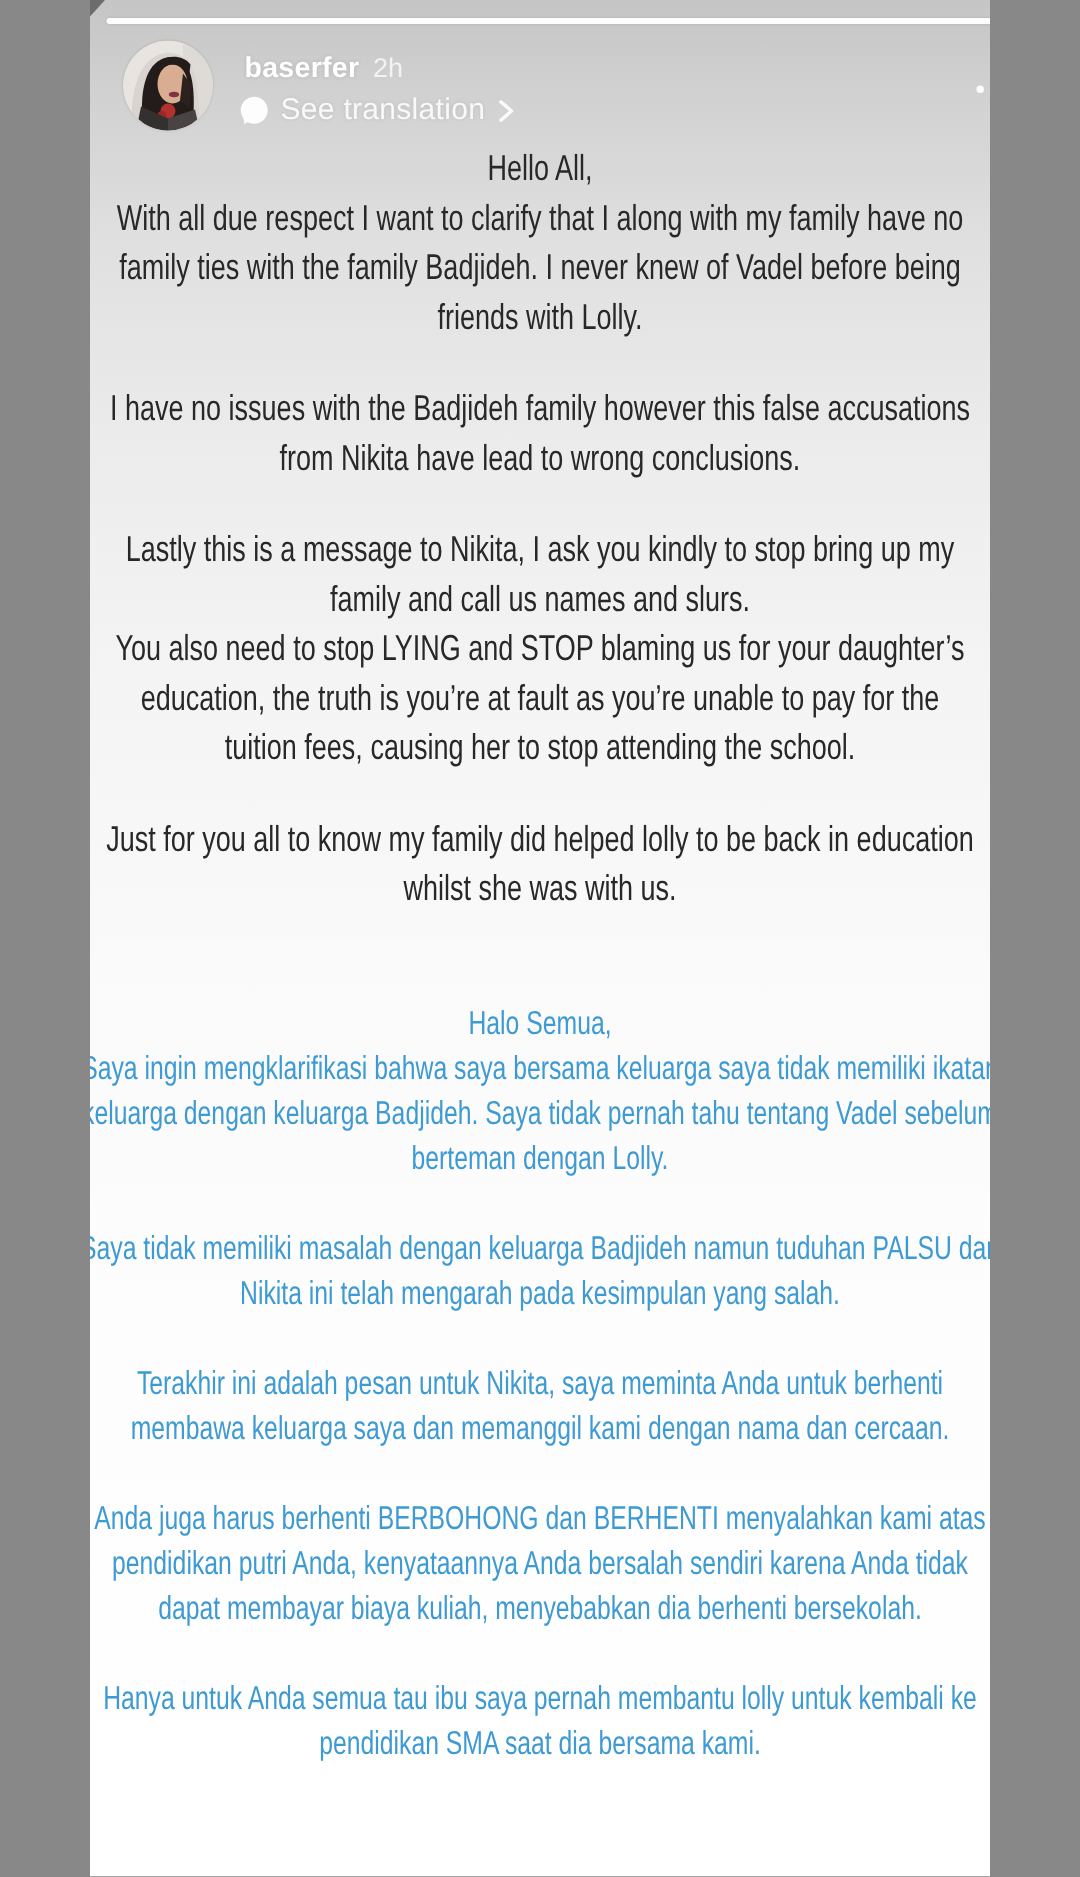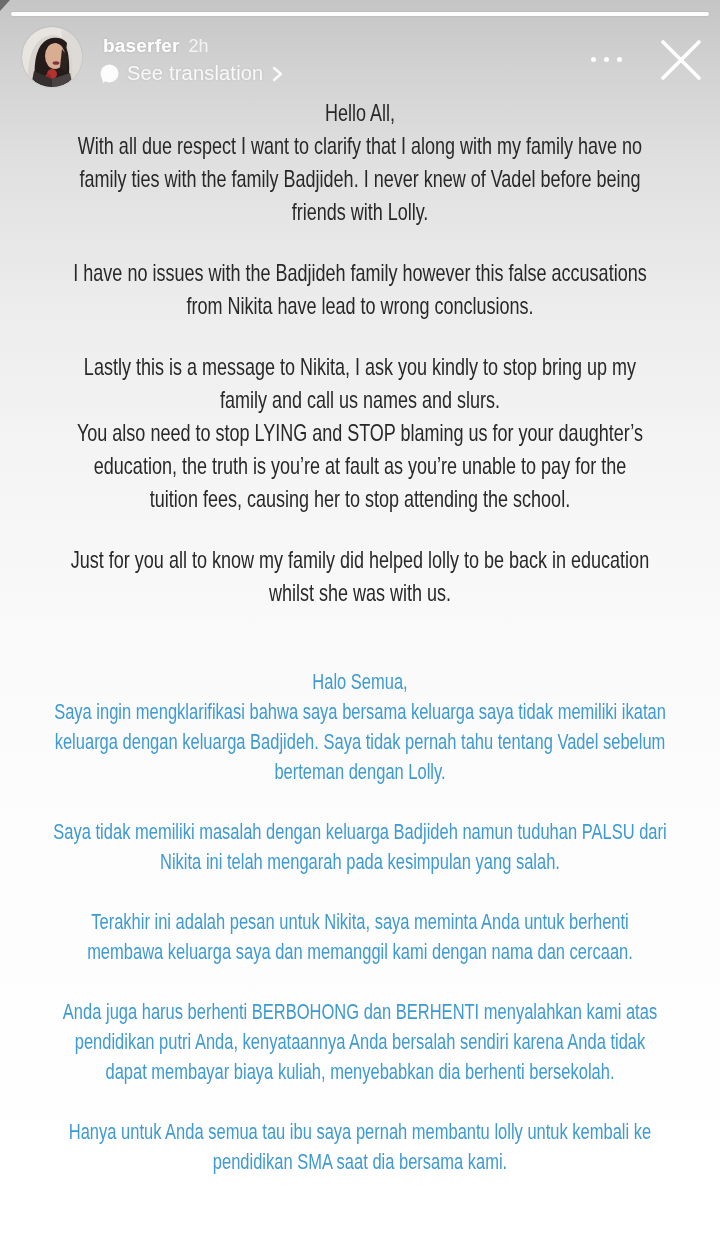--- a/index.html
+++ b/index.html
@@ -1,17 +1,17 @@
 <!DOCTYPE html>
 <html><head>
 <meta charset="utf-8">
 <style>
   html,body{margin:0;padding:0;background:#888;}
   .stage{
-    position:relative;width:720px;height:1251px;overflow:hidden;
+    position:relative;width:600px;height:1251px;overflow:hidden;
     margin:0 auto;
     font-family:"Liberation Sans",sans-serif;
     background:linear-gradient(180deg,
       #c5c5c5 0%, #d1d1d1 5%, #e0e0e0 13%, #ececec 24%,
       #f4f4f4 36%, #fafafa 52%, #fdfdfd 70%, #ffffff 100%);
     text-decoration:underline;
   }
   .corner-artifact{
     position:absolute;left:0;top:0;width:10px;height:11px;
     background:#4e4e4e;opacity:.75;

